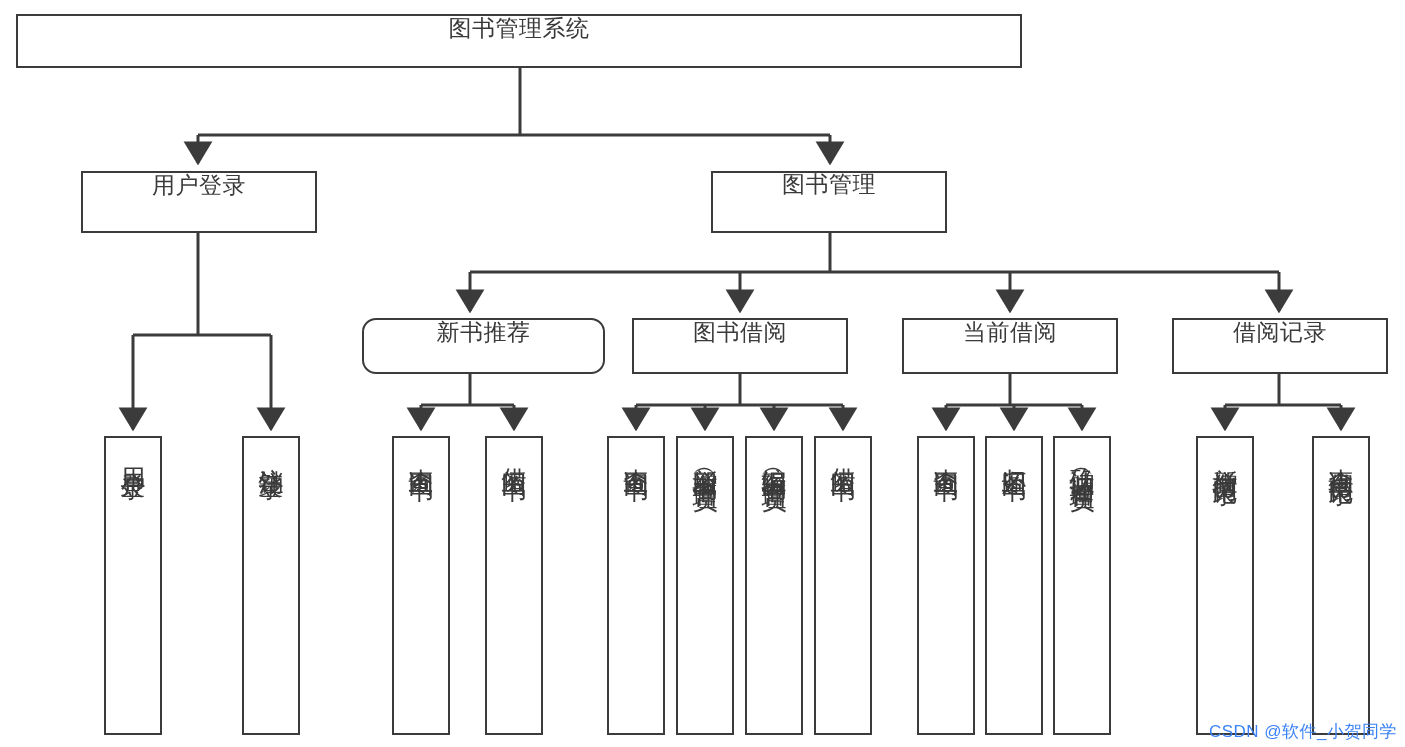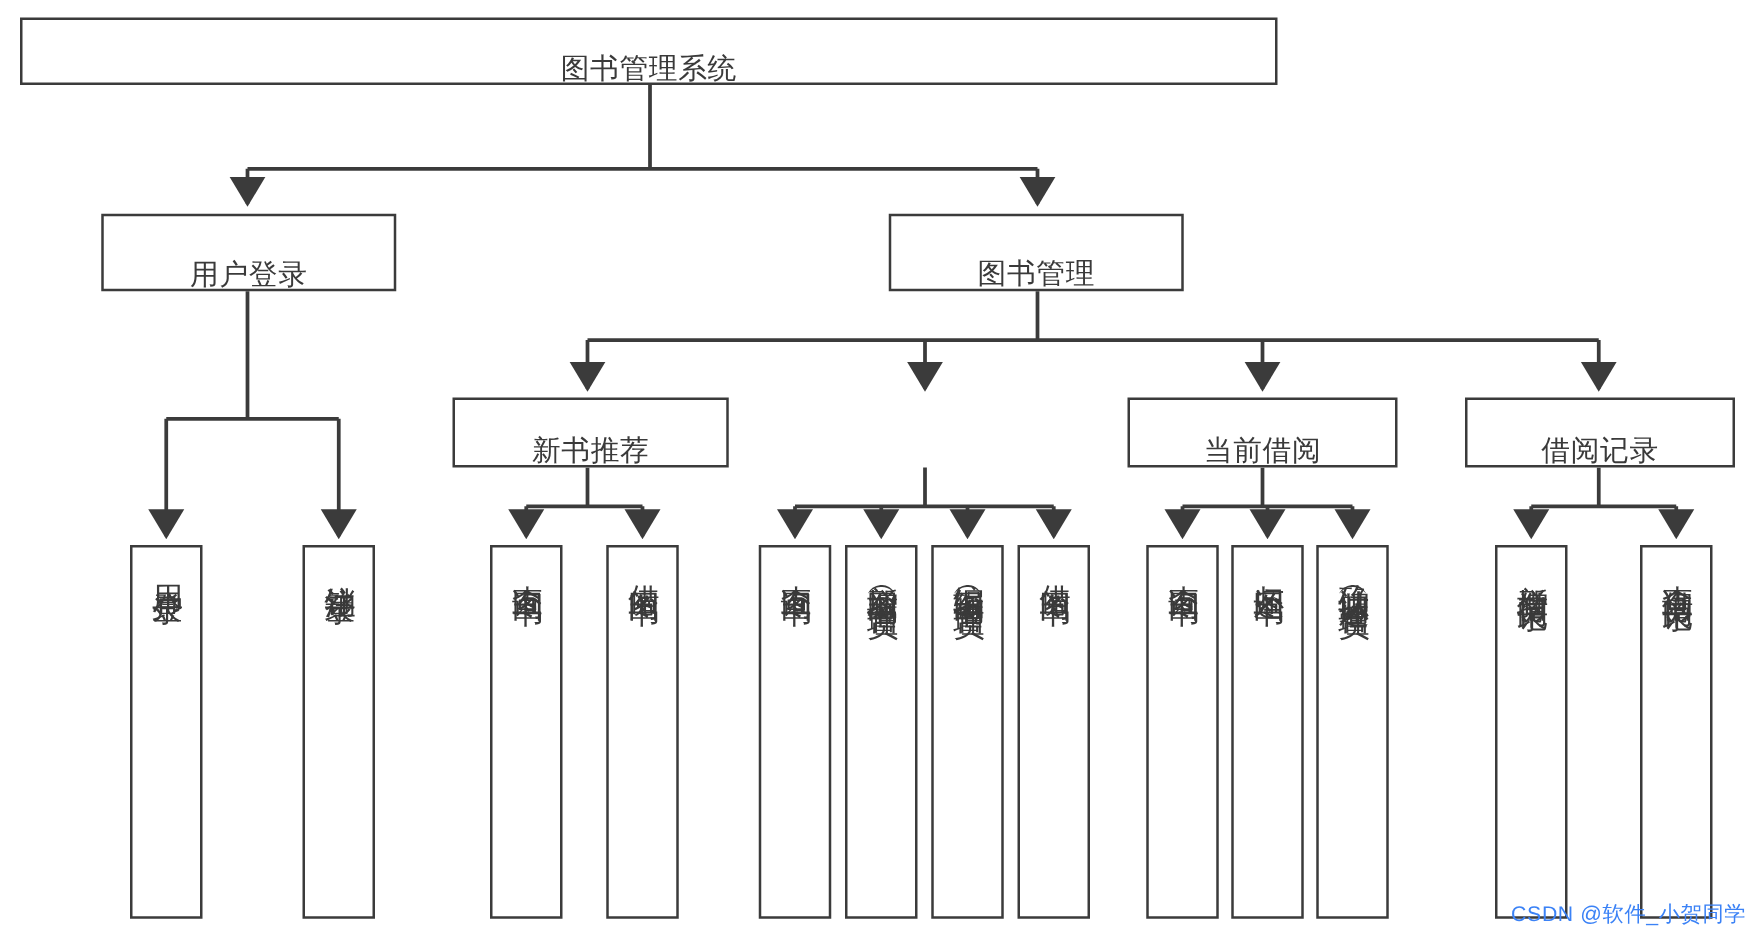--- a/index.html
+++ b/index.html
@@ -24,21 +24,21 @@
     width: 1405px;
     height: 747px;
     pointer-events: none;
   }
   .node {
     position: absolute;
     box-sizing: border-box;
     border: 2px solid #3b3b3b;
     background: #ffffff;
     display: flex;
-    align-items: flex-end;
+    align-items: flex-start;
     justify-content: center;
     color: #333333;
   }
   .node .label {
     display: block;
     text-align: center;
     line-height: 1.06;
     letter-spacing: 0.5px;
     color: #3a3a3a;
   }
@@ -126,22 +126,25 @@
     <span class="label">图书管理系统</span>
   </div>
 
   <div class="node horiz" style="left:81px; top:171px; width:236px; height:62px;">
     <span class="label">用户登录</span>
   </div>
   <div class="node horiz" style="left:711px; top:171px; width:236px; height:62px;font-family:Liberation Serif, serif;">
     <span class="label">图书管理</span>
   </div>
 
-  <div class="node horiz" style="left:362px; top:318px; width:221px; height:56px;">
+  <div class="node horiz" style="left:362px; top:318px; width:243px; height:56px;border-radius:14px;">
     <span class="label">新书推荐</span>
+  </div>
+  <div class="node horiz" style="left:632px; top:318px; width:216px; height:56px;">
+    <span class="label">图书借阅</span>
   </div>
   <div class="node horiz" style="left:902px; top:318px; width:216px; height:56px;">
     <span class="label">当前借阅</span>
   </div>
   <div class="node horiz" style="left:1172px; top:318px; width:216px; height:56px;">
     <span class="label">借阅记录</span>
   </div>
 
   <div class="node vert" style="left:104px; top:436px; width:58px; height:299px;">
     <span class="label">用户登录</span>

